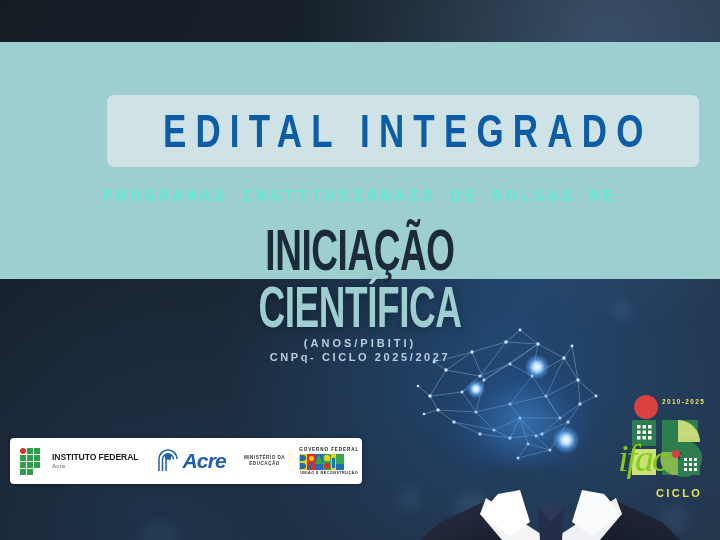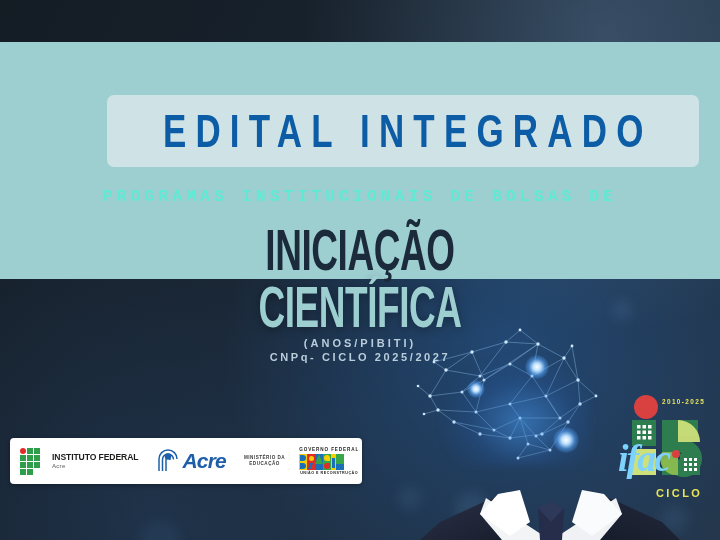--- a/index.html
+++ b/index.html
@@ -180,22 +180,22 @@
     width:24px; height:24px; border-radius:50%;
     background:#d8413f;
   }
   .anniv-anos {
     position:absolute; left:36px; bottom:1px;
     font-size:11px; font-weight:bold; color:#e8e45a; letter-spacing:2.4px;
   }
   .anniv-ifac {
     position:absolute; left:-2px; top:44px;
     font-family:"Liberation Serif",serif;
-    font-style:italic; font-size:38px; font-weight:bold;
-    color:#7dd3fc;
+    font-style:italic; font-size:38px; font-weight:normal;
+    color:#84cc16;
     letter-spacing:-2px;
   }
 
   
   .suit { position:absolute; left:380px; top:484px; width:340px; height:56px; overflow:hidden; }
 </style>
 </head>
 <body>
 
 <div id="poster">

